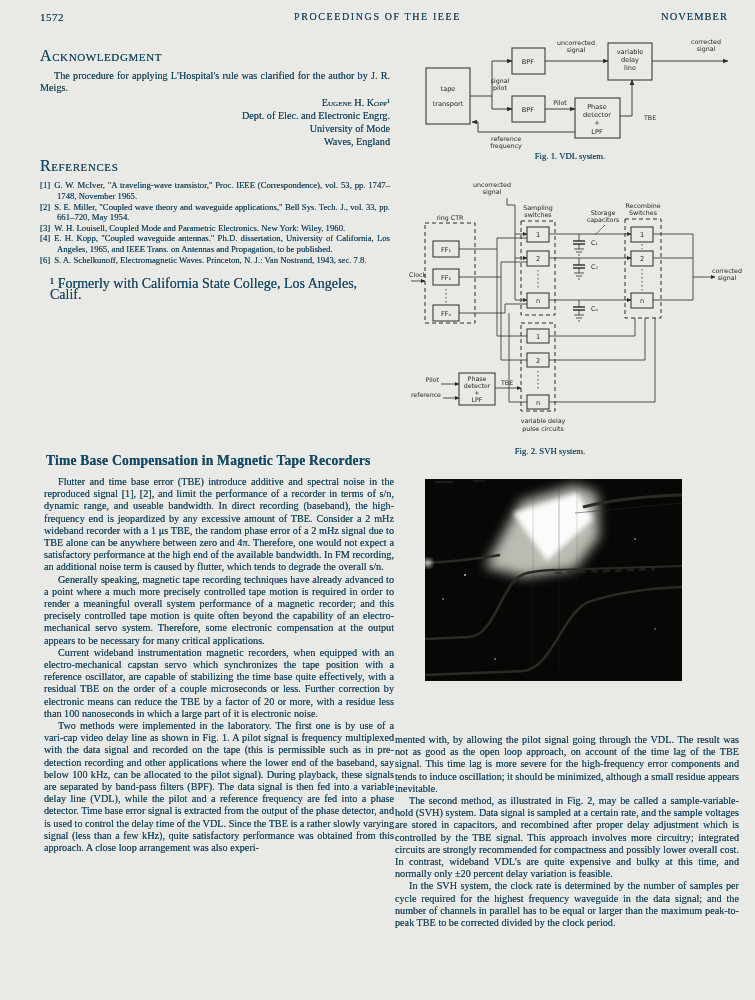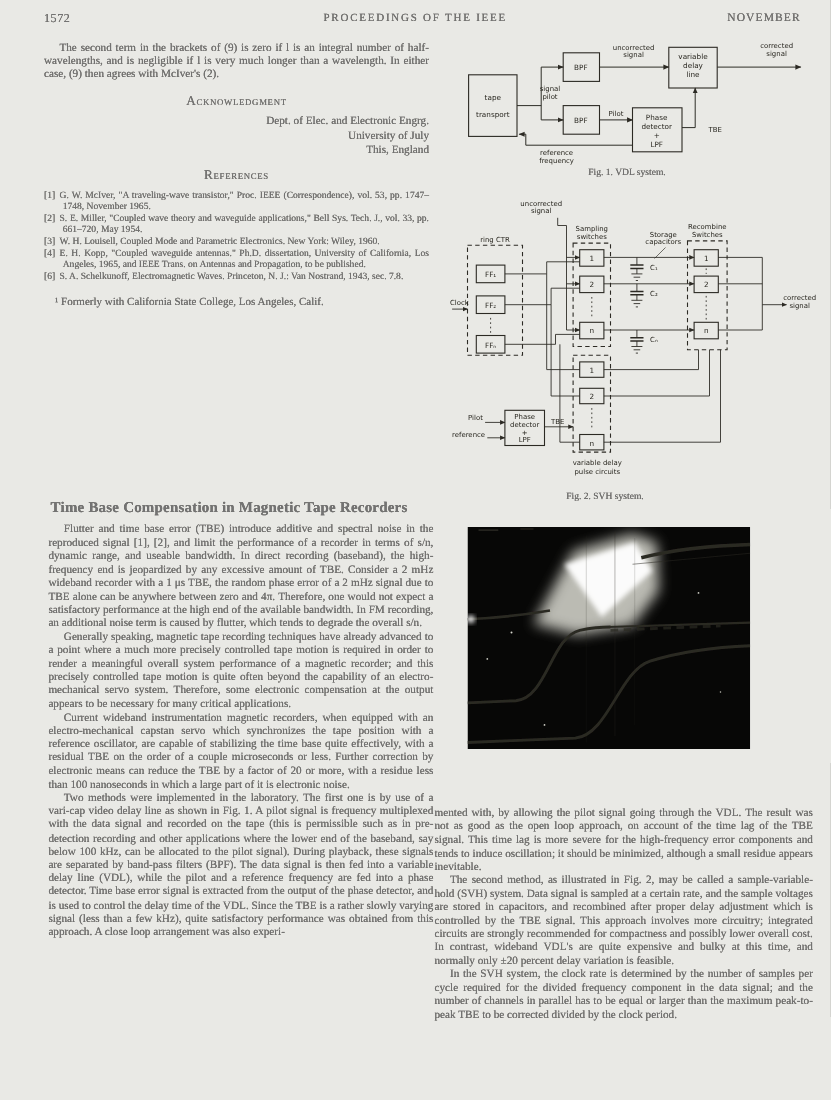--- a/index.html
+++ b/index.html
@@ -4,38 +4,38 @@
 <style>
   html,body{margin:0;padding:0;}
   body{
     width:755px;height:1000px;
     background:#b0b0ac;
     font-family:"Liberation Serif", serif;
   }
   .page{
     position:relative;width:755px;height:1000px;overflow:hidden;
     background:#e9e9e5;
-    color:#737373;
+    color:#0c4a6e;
   }
   .txt{ text-shadow:0 0 .45px rgba(45,42,34,.75); }
   
   .hdr-num{position:absolute;left:40px;top:11px;font-size:11px;letter-spacing:.5px;}
   .hdr-title{position:absolute;left:0;right:0;top:11px;text-align:center;font-size:10px;letter-spacing:1.6px;}
   .hdr-month{position:absolute;right:27px;top:11px;font-size:10.5px;letter-spacing:1px;}
   
   .col-left{position:absolute;left:40px;top:38px;width:350px;}
   .body-p{font-size:10.2px;line-height:12.2px;text-align:justify;margin:0;}
   .ind{text-indent:14px;}
-  .heading{text-align:center;font-size:12px;letter-spacing:.6px;margin:9px 0 5px 0;}
+  .heading{text-align:left;font-size:16px;letter-spacing:.6px;margin:9px 0 5px 0;}
   .sc{font-variant:small-caps;}
   .sig{ text-align:right;font-size:10.2px;line-height:13px;margin:2px 0 2px 0;}
   .refs{margin-top:2px;}
   .ref{font-size:8.7px;line-height:10.6px;text-align:justify;padding-left:17px;text-indent:-17px;}
   .ref .refnum{padding-right:4px;}
-  .footnote{font-size:10px;line-height:10.6px;margin-top:14px;padding-left:10px;}
+  .footnote{font-size:14px;line-height:10.6px;margin-top:14px;padding-left:10px;}
   .sect-title{position:absolute;left:46px;top:453px;width:344px;font-size:13.6px;font-weight:bold;letter-spacing:.2px;}
   .left-body{position:absolute;left:44px;top:476px;width:350px;}
   .ms-note{position:absolute;left:56px;top:963px;font-size:8.7px;margin-top:45px;}
   .right-text{position:absolute;left:395px;top:734px;width:344px;}
   
   .fig1-wrap{position:absolute;left:420px;top:36px;}
   .fig1-cap{position:absolute;left:425px;top:151px;width:290px;text-align:center;font-size:8.7px;}
   .fig2-wrap{position:absolute;left:397px;top:177px;}
   .fig2-cap{position:absolute;left:400px;top:446px;width:300px;text-align:center;font-size:8.7px;}
   .fig3-wrap{position:absolute;left:425px;top:479px;width:257px;height:202px;}
@@ -48,26 +48,27 @@
 </head>
 <body>
 
 <div class="page">
 
   <div class="hdr-num txt">1572</div>
   <div class="hdr-title txt">PROCEEDINGS OF THE IEEE</div>
   <div class="hdr-month txt">NOVEMBER</div>
 
   <div class="col-left">
-    <p class="body-p ind txt">The second term in the brackets of (9) is zero if l is an integral number of half-wavelengths, and is negligible if l is very much longer than a wavelength. In either case, (9) then agrees with McIver's (2).</p>
     <div class="heading sc txt">Acknowledgment</div>
+    <p class="body-p ind txt">The procedure for applying L'Hospital's rule was clarified for the author by J. R. Meigs.</p>
     <div class="sig">
+      <div class="sc txt">Eugene H. Kopp¹</div>
       <div class="txt">Dept. of Elec. and Electronic Engrg.</div>
-      <div class="txt">University of July</div>
-      <div class="txt">This, England</div>
+      <div class="txt">University of Mode</div>
+      <div class="txt">Waves, England</div>
     </div>
     <div class="heading sc txt">References</div>
     <div class="refs">
       <div class="ref txt"><span class="refnum">[1]</span><span>G. W. McIver, "A traveling-wave transistor," Proc. IEEE (Correspondence), vol. 53, pp. 1747–1748, November 1965.</span></div>
       <div class="ref txt"><span class="refnum">[2]</span><span>S. E. Miller, "Coupled wave theory and waveguide applications," Bell Sys. Tech. J., vol. 33, pp. 661–720, May 1954.</span></div>
       <div class="ref txt"><span class="refnum">[3]</span><span>W. H. Louisell, Coupled Mode and Parametric Electronics. New York: Wiley, 1960.</span></div>
       <div class="ref txt"><span class="refnum">[4]</span><span>E. H. Kopp, "Coupled waveguide antennas." Ph.D. dissertation, University of California, Los Angeles, 1965, and IEEE Trans. on Antennas and Propagation, to be published.</span></div>
       <div class="ref txt"><span class="refnum">[6]</span><span>S. A. Schelkunoff, Electromagnetic Waves. Princeton, N. J.: Van Nostrand, 1943, sec. 7.8.</span></div>
     </div>
     <div class="footnote txt">¹ Formerly with California State College, Los Angeles, Calif.</div>
@@ -78,21 +79,21 @@
     <p class="body-p ind txt">Flutter and time base error (TBE) introduce additive and spectral noise in the reproduced signal [1], [2], and limit the performance of a recorder in terms of s/n, dynamic range, and useable bandwidth. In direct recording (baseband), the high-frequency end is jeopardized by any excessive amount of TBE. Consider a 2 mHz wideband recorder with a 1 μs TBE, the random phase error of a 2 mHz signal due to TBE alone can be anywhere between zero and 4π. Therefore, one would not expect a satisfactory performance at the high end of the available bandwidth. In FM recording, an additional noise term is caused by flutter, which tends to degrade the overall s/n.</p>
     <p class="body-p ind txt">Generally speaking, magnetic tape recording techniques have already advanced to a point where a much more precisely controlled tape motion is required in order to render a meaningful overall system performance of a magnetic recorder; and this precisely controlled tape motion is quite often beyond the capability of an electro-mechanical servo system. Therefore, some electronic compensation at the output appears to be necessary for many critical applications.</p>
     <p class="body-p ind txt">Current wideband instrumentation magnetic recorders, when equipped with an electro-mechanical capstan servo which synchronizes the tape position with a reference oscillator, are capable of stabilizing the time base quite effectively, with a residual TBE on the order of a couple microseconds or less. Further correction by electronic means can reduce the TBE by a factor of 20 or more, with a residue less than 100 nanoseconds in which a large part of it is electronic noise.</p>
     <p class="body-p ind txt">Two methods were implemented in the laboratory. The first one is by use of a vari-cap video delay line as shown in Fig. 1. A pilot signal is frequency multiplexed with the data signal and recorded on the tape (this is permissible such as in pre-detection recording and other applications where the lower end of the baseband, say below 100 kHz, can be allocated to the pilot signal). During playback, these signals are separated by band-pass filters (BPF). The data signal is then fed into a variable delay line (VDL), while the pilot and a reference frequency are fed into a phase detector. Time base error signal is extracted from the output of the phase detector, and is used to control the delay time of the VDL. Since the TBE is a rather slowly varying signal (less than a few kHz), quite satisfactory performance was obtained from this approach. A close loop arrangement was also experi-</p>
   </div>
   <div class="ms-note txt">Manuscript received July 25, 1966.</div>
 
   <div class="right-text">
     <p class="body-p txt">mented with, by allowing the pilot signal going through the VDL. The result was not as good as the open loop approach, on account of the time lag of the TBE signal. This time lag is more severe for the high-frequency error components and tends to induce oscillation; it should be minimized, although a small residue appears inevitable.</p>
     <p class="body-p ind txt">The second method, as illustrated in Fig. 2, may be called a sample-variable-hold (SVH) system. Data signal is sampled at a certain rate, and the sample voltages are stored in capacitors, and recombined after proper delay adjustment which is controlled by the TBE signal. This approach involves more circuitry; integrated circuits are strongly recommended for compactness and possibly lower overall cost. In contrast, wideband VDL's are quite expensive and bulky at this time, and normally only ±20 percent delay variation is feasible.</p>
-    <p class="body-p ind txt">In the SVH system, the clock rate is determined by the number of samples per cycle required for the divided frequency component in the data signal; and the number of channels in parallel has to be equal or larger than the maximum peak-to-peak TBE to be corrected divided by the clock period.</p>
+    <p class="body-p ind txt">In the SVH system, the clock rate is determined by the number of samples per cycle required for the highest frequency waveguide in the data signal; and the number of channels in parallel has to be equal or larger than the maximum peak-to-peak TBE to be corrected divided by the clock period.</p>
   </div>
 
   <div class="fig1-wrap">
   <svg width="315" height="118" viewBox="0 0 315 118">
     <defs>
       <marker id="a1" markerWidth="7" markerHeight="7" refX="5.5" refY="3" orient="auto">
         <path d="M0,0.4 L6,3 L0,5.6 z" fill="#2c2a24"></path>
       </marker>
     </defs>
     <g stroke-width="0.9">

